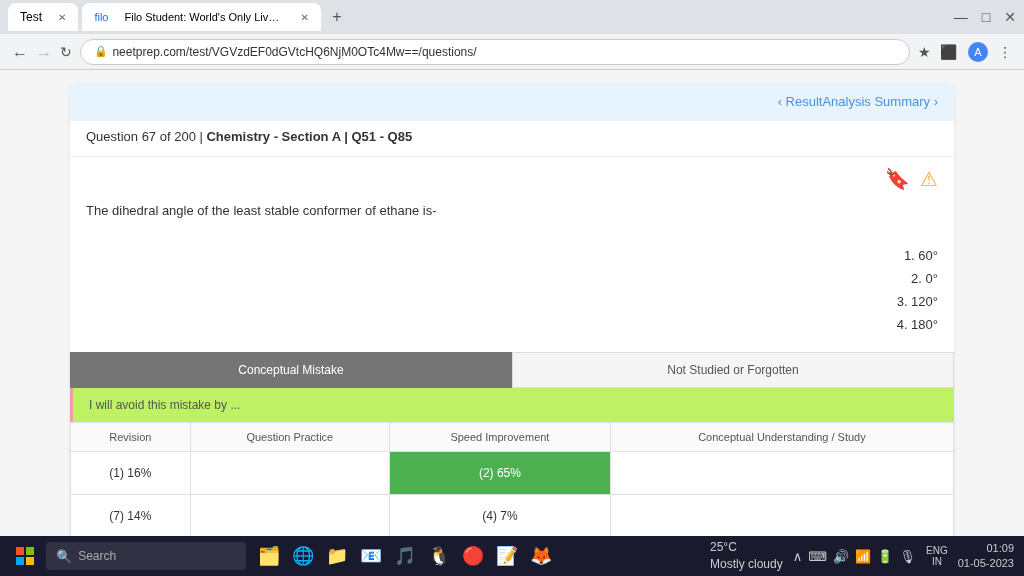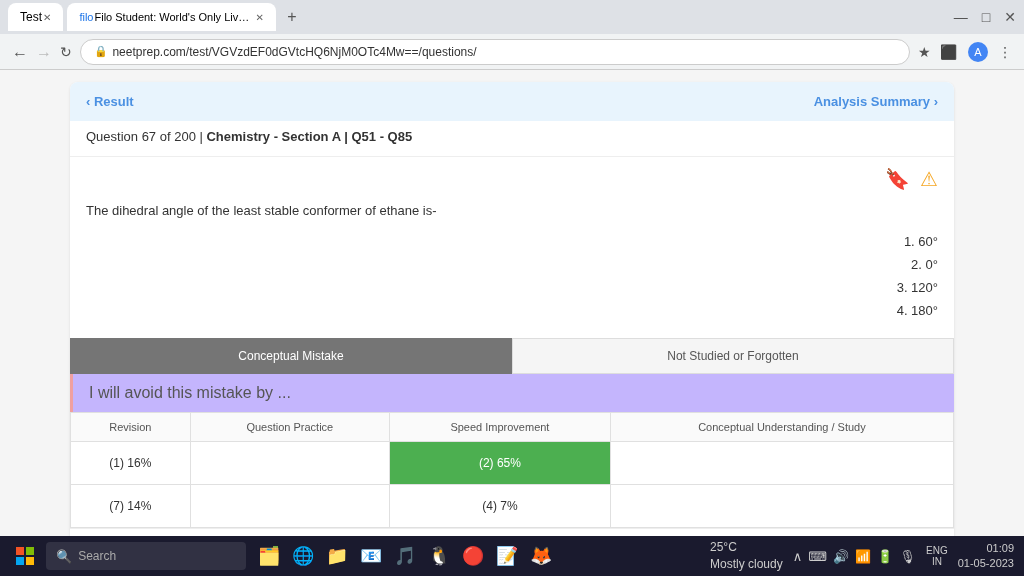--- a/index.html
+++ b/index.html
@@ -1,62 +1,62 @@
 <!DOCTYPE html>
 <html><head>
   <meta charset="utf-8">
   <style>
     * { margin: 0; padding: 0; box-sizing: border-box; }
     body { font-family: Arial, sans-serif; background: #f0f0f0; font-size: 13px; width: 1024px; height: 576px; overflow: hidden; position: relative; }
 
     
     .browser-chrome { background: #dee1e6; width: 100%; }
     .tab-bar { display: flex; align-items: center; height: 34px; padding: 0 8px; gap: 4px; }
-    .tab { display: flex; align-items: center; height: 28px; padding: 0 12px; border-radius: 8px 8px 0 0; font-size: 12px; gap: 1px; cursor: pointer; }
+    .tab { display: flex; align-items: center; height: 28px; padding: 0 12px; border-radius: 8px 8px 0 0; font-size: 12px; gap: 16px; cursor: pointer; }
     .tab.active { background: #fff; }
     .tab.inactive { background: #ffffff; text-align: center; }
     .tab-close { font-size: 10px; color: #666; cursor: pointer; }
     .tab-add { width: 24px; height: 24px; display: flex; align-items: center; justify-content: center; border-radius: 50%; cursor: pointer; font-size: 16px; color: #555; }
     .tab-controls { margin-left: auto; display: flex; gap: 12px; }
     .tab-controls span { font-size: 12px; cursor: pointer; color: #555; }
 
     .address-bar { background: #f1f3f4; height: 36px; display: flex; align-items: center; padding: 0 12px; gap: 8px; border-bottom: 1px solid #ccc; }
     .nav-btns { display: flex; gap: 8px; align-items: center; }
     .nav-btn { font-size: 16px; color: #555; cursor: pointer; }
     .url-box { flex: 1; background: #fff; border: 1px solid #ccc; border-radius: 20px; height: 26px; padding: 0 14px; font-size: 12px; display: flex; align-items: center; color: #333; }
     .addr-icons { display: flex; gap: 10px; align-items: center; }
     .addr-icon { font-size: 14px; color: #555; cursor: pointer; }
 
     
     .page { background: #f5f5f5; padding: 12px 180px; height: 506px; overflow-y: auto; }
 
     .question-card { background: #fff; border-radius: 8px; padding: 0; box-shadow: 0 1px 3px rgba(0,0,0,0.1); }
 
-    .top-nav { display: flex; justify-content: space-between; align-items: center; padding: 12px 16px; font-weight: bold; }
+    .top-nav { display: flex; justify-content: flex-end; align-items: center; padding: 12px 16px; }
     .back-link { color: #4a90e2; font-size: 13px; cursor: pointer; display: flex; align-items: center; gap: 4px; }
     .analysis-link { color: #4a90e2; font-size: 13px; cursor: pointer; display: flex; align-items: center; gap: 4px; }
 
     .q-header { padding: 8px 16px 12px; font-size: 13px; color: #333; border-bottom: 1px solid #eee; }
 
     .q-icons { display: flex; justify-content: flex-end; padding: 10px 16px 0; gap: 10px; }
     .q-icon { font-size: 20px; color: #555; cursor: pointer; }
     .q-icon.warning { color: #f5a623; }
 
     .q-body { padding: 12px 16px; }
-    .q-text { font-size: 13px; color: #333; margin-bottom: 16px; }
+    .q-text { font-size: 13px; color: #333; margin-bottom: 30px; }
     .q-options { list-style: none; display: flex; flex-direction: column; gap: 8px; }
     .q-options li { font-size: 13px; color: #333; text-align: right; }
 
     
     .tabs-section { margin-top: 8px; }
     .tab-btns { display: flex; border-bottom: none; }
     .tab-btn { flex: 1; padding: 10px; text-align: center; font-size: 12px; cursor: pointer; border: 1px solid #ddd; background: #f5f5f5; color: #555; }
     .tab-btn.active-tab { background: #757575; color: #fff; border-color: #757575; }
 
-    .mistake-banner { background: #c4b5fd; padding: 10px 16px; font-size: 16px; color: #555; border-left: 3px solid #f0a0a0; }
+    .mistake-banner { background: #bef264; padding: 10px 16px; font-size: 12px; color: #555; border-left: 3px solid #f0a0a0; }
 
     
     .data-table { width: 100%; border-collapse: collapse; }
     .data-table th { padding: 8px 12px; font-size: 11px; color: #555; font-weight: normal; text-align: center; border: 1px solid #e0e0e0; background: #fafafa; }
     .data-table td { padding: 0; border: 1px solid #e0e0e0; text-align: center; font-size: 12px; color: #333; }
     .td-green { background: #4caf50; color: #fff; padding: 14px 12px; }
     .td-normal { padding: 14px 12px; }
 
     
     .page-nav { display: flex; justify-content: space-between; align-items: center; padding: 10px 16px; border-top: 1px solid #eee; }

